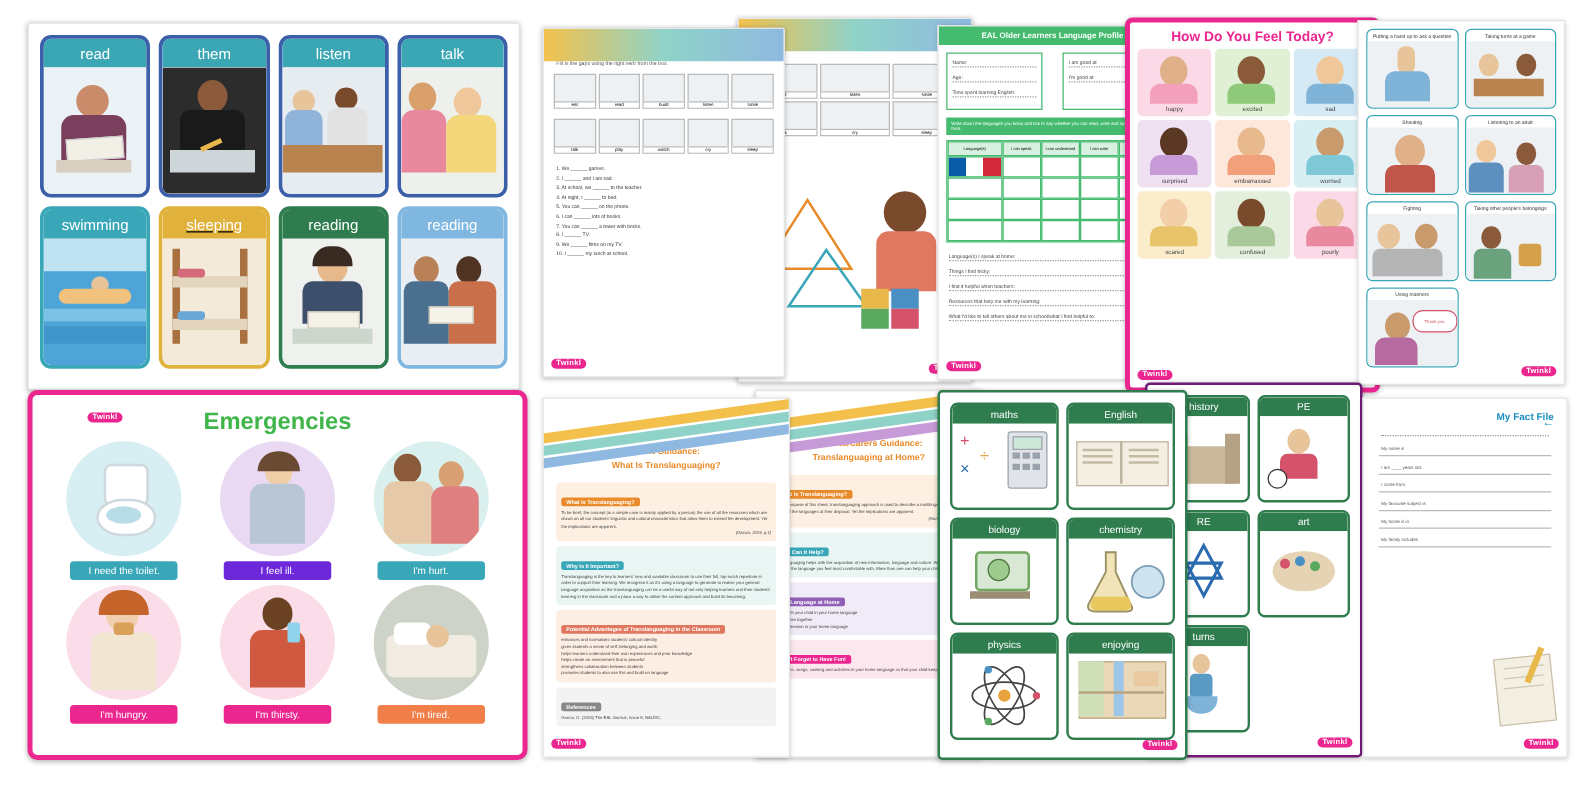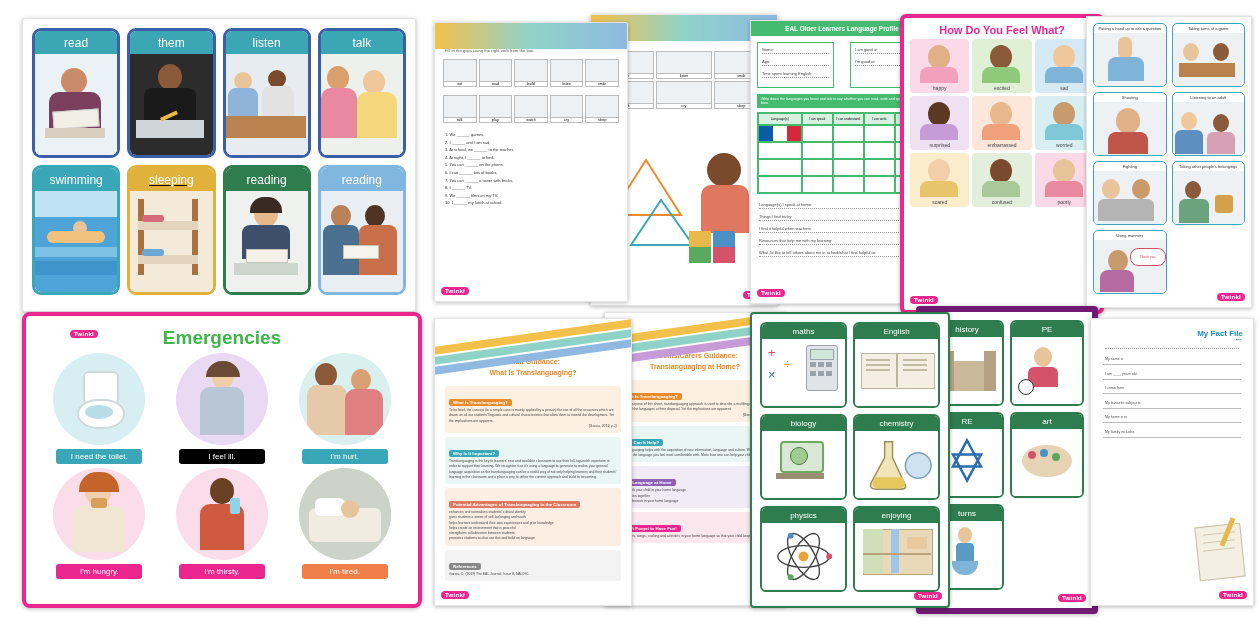--- a/index.html
+++ b/index.html
@@ -86,21 +86,21 @@
   .tg-p{font-size:3.4px;line-height:1.55;color:#444;}
 
   
   #subjects{left:750px;top:312px;width:196px;height:292px;border:2px solid #2f7d4f;border-radius:4px;}
   .sub-grid{display:grid;grid-template-columns:repeat(2,1fr);gap:6px;padding:8px;}
   .sub-card{border:2px solid #2f7d4f;border-radius:6px;overflow:hidden;height:82px;display:flex;flex-direction:column;}
   .sub-cap{background:#2f7d4f;color:#fff;font-size:8px;text-align:center;padding:3px 0;}
   .sub-pic{flex:1;position:relative;background:#fff;overflow:hidden;}
 
   
-  #subjects2{left:916px;top:306px;width:170px;height:296px;border:6px solid #701a75;border-radius:4px;}
+  #subjects2{left:916px;top:306px;width:170px;height:296px;border:2px solid #701a75;border-radius:4px;}
 
   
   #factfile{left:1090px;top:318px;width:162px;height:286px;}
   .ff-title{color:#1a8fc1;font-size:8px;font-weight:bold;text-align:right;padding:10px 10px 2px;}
   .ff-line{height:.6px;background:#bbb;margin:7px 12px;}
   .ff-dot{border-bottom:1px dotted #999;margin:8px 14px;}
   .ff-label{font-size:3.6px;color:#555;margin:6px 14px -4px;}
   .ff-arrow{position:absolute;right:10px;top:14px;color:#1a8fc1;font-size:9px;}
 </style>
 </head>
@@ -239,21 +239,21 @@
     </div>
 
     <div class="em-cell">
       <div class="em-circle" style="background:#ead9f3">
         <div class="ill">
           <div class="sk" style="left:36px;top:12px;width:22px;height:24px;background:#f0cfa8"></div>
           <div class="rect" style="left:30px;top:8px;width:34px;height:16px;background:#6b4a33;border-radius:16px 16px 0 0"></div>
           <div class="rect" style="left:24px;top:34px;width:44px;height:48px;background:#b8c6d6;border-radius:10px 10px 0 0"></div>
         </div>
       </div>
-      <div class="em-label" style="background:#000000">I feel ill.</div>
+      <div class="em-label" style="background:#6d28d9">I feel ill.</div>
     </div>
 
     <div class="em-cell">
       <div class="em-circle" style="background:#d9f0ee">
         <div class="ill">
           <div class="sk" style="left:16px;top:10px;width:22px;height:24px;background:#8a5a3b"></div>
           <div class="rect" style="left:8px;top:32px;width:40px;height:50px;background:#e5c9a8;border-radius:10px 10px 0 0"></div>
           <div class="sk" style="left:52px;top:16px;width:20px;height:22px;background:#d8a073"></div>
           <div class="rect" style="left:46px;top:36px;width:38px;height:46px;background:#e07f7f;border-radius:10px 10px 0 0"></div>
         </div>
@@ -451,21 +451,21 @@
     <div class="eal-line">Language(s) I speak at home:</div>
     <div class="eal-line">Things I find tricky:</div>
     <div class="eal-line">I find it helpful when teachers:</div>
     <div class="eal-line">Resources that help me with my learning:</div>
     <div class="eal-line">What I'd like to tell others about me in school/what I find helpful to:</div>
   </div>
   <div class="tl-logo" style="left:6px;bottom:6px">Twinkl</div>
 </div>
 
 <div class="sheet" id="feelings">
-  <div class="fl-title">How Do You Feel What?</div>
+  <div class="fl-title">How Do You Feel Today?</div>
   <div class="fl-grid">
     <div class="fl-cell" style="background:#fbd9e7">
       <div class="fl-pic">
           <div class="ill">
             <div class="sk" style="left:18px;top:6px;width:22px;height:24px;background:#e0b088"></div>
             <div class="rect" style="left:10px;top:28px;width:38px;height:28px;background:#f3a0bc;border-radius:8px 8px 0 0"></div>
           </div>
         </div>
       <div class="fl-cap">happy</div>
     </div>

